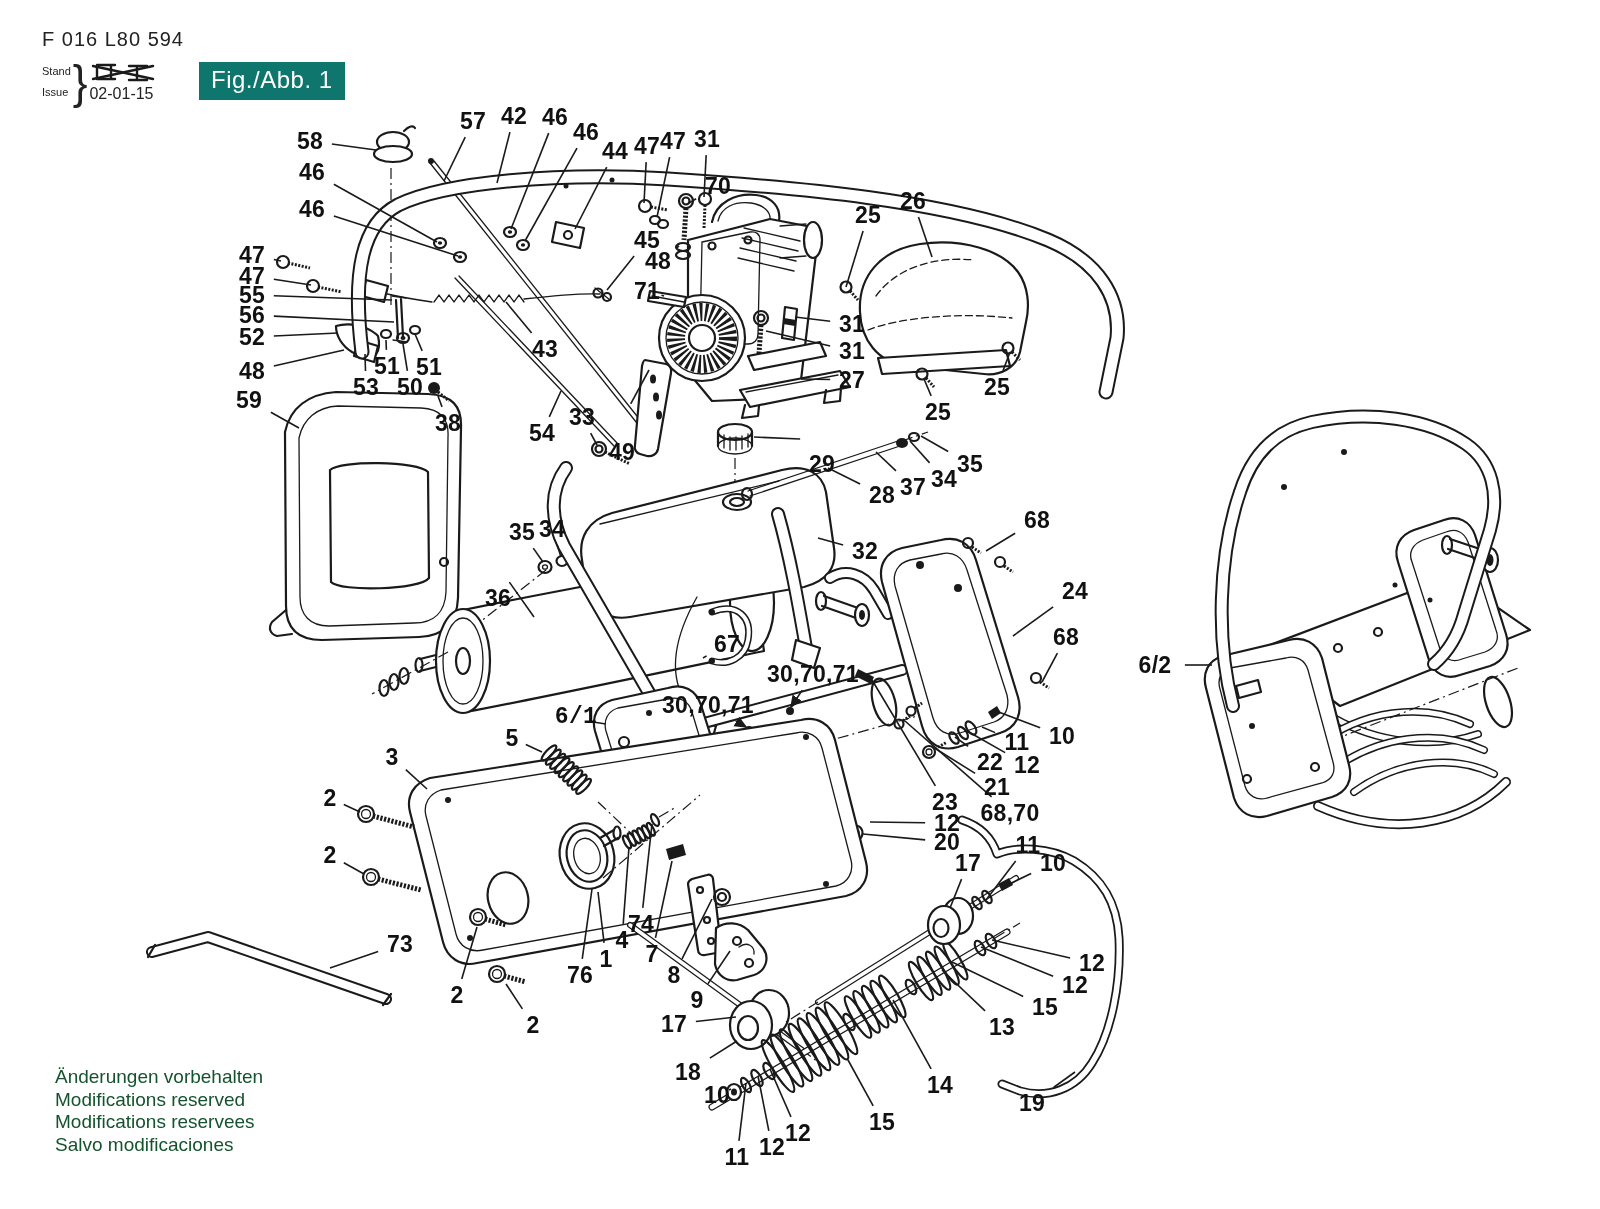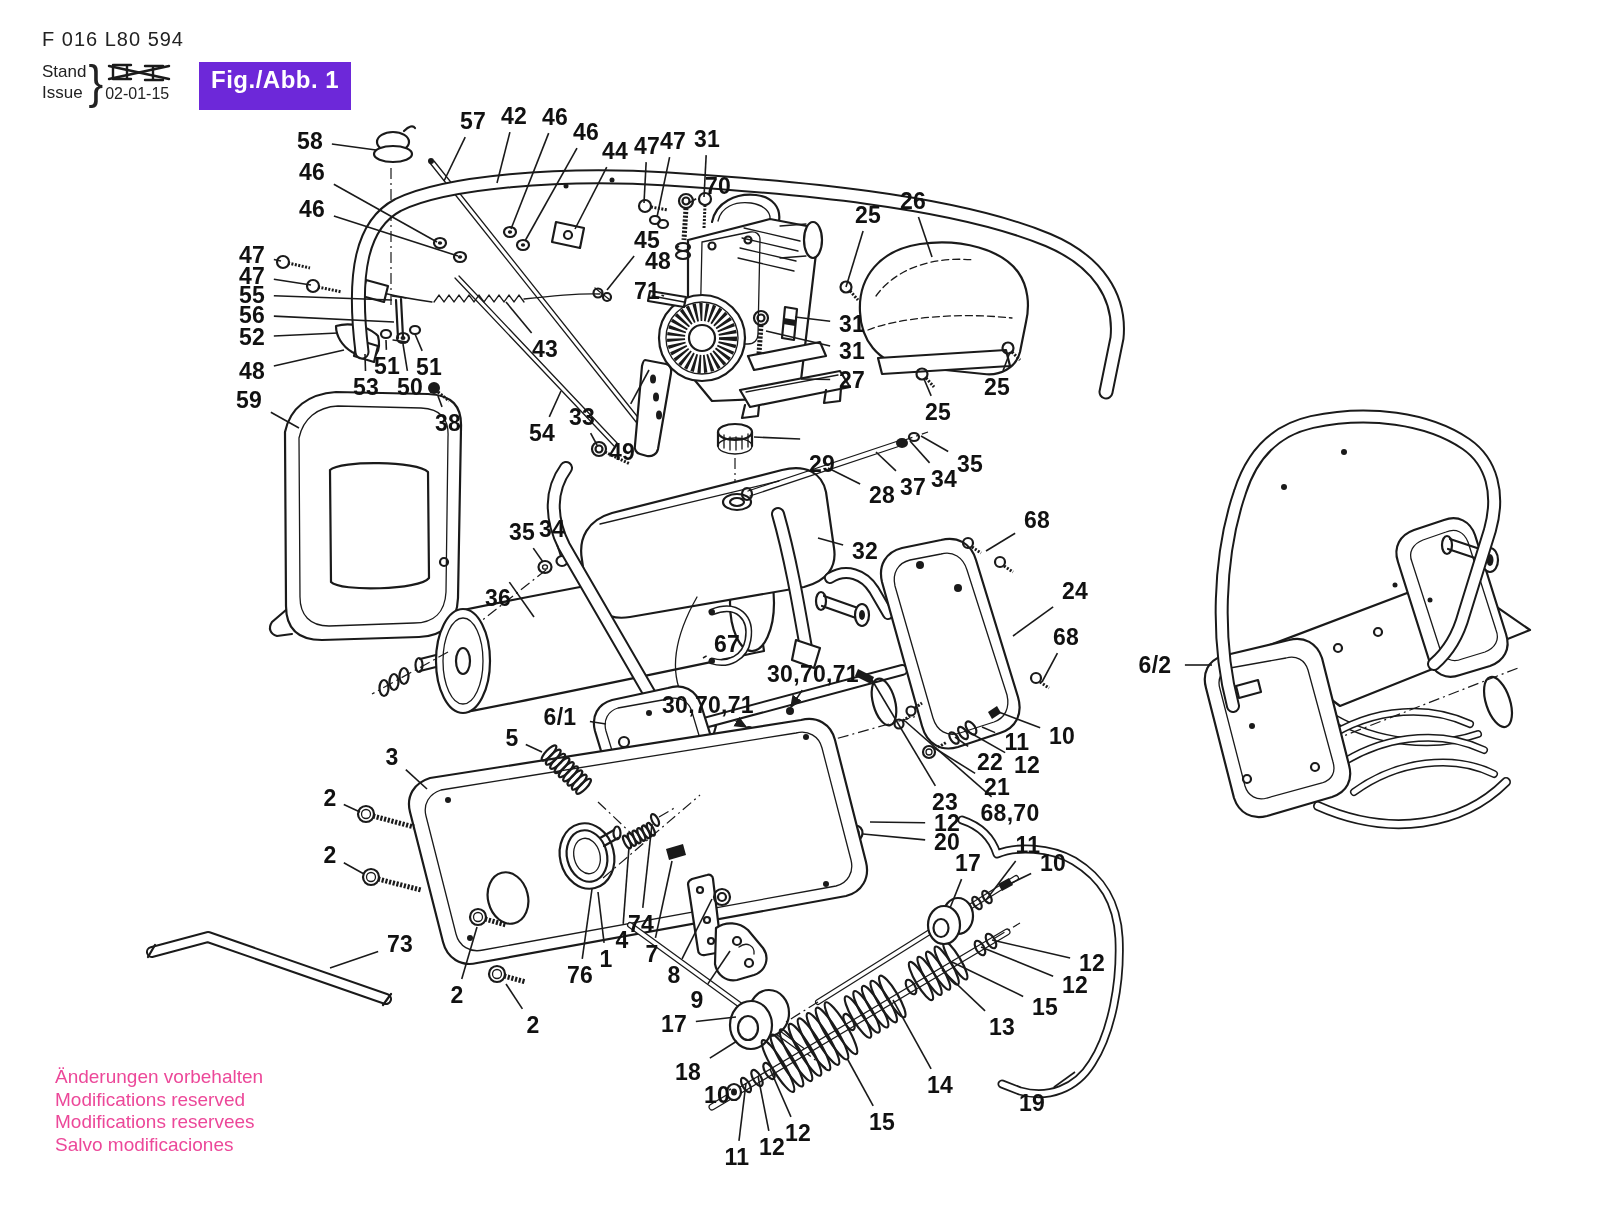--- a/index.html
+++ b/index.html
@@ -17,27 +17,27 @@
   .tw{fill:none;stroke:#fff;stroke-linecap:round;stroke-linejoin:round}
   .shaft{fill:none;stroke:#1a1a1a;stroke-width:5;stroke-dasharray:2.2 1.6}
   .shaft3{fill:none;stroke:#1a1a1a;stroke-width:3;stroke-dasharray:2 1.5}
   .dash{stroke-dasharray:7 4}
   .leader{stroke:#1a1a1a;stroke-width:1.6}
   
   .part-label{position:absolute;transform:translate(-50%,-50%);font-weight:bold;font-size:23px;
               line-height:1;white-space:nowrap;letter-spacing:.3px}
   .docnum{position:absolute;left:42px;top:28px;font-size:20px;letter-spacing:1px;color:#222}
   .rev{position:absolute;left:42px;top:57px;display:flex;align-items:center;color:#222}
-  .rev .words{font-size:17px;line-height:21px}
+  .rev .words{font-size:11px;line-height:21px}
   .rev .brace{font-size:44px;font-weight:300;margin:0 2px 0 2px;transform:scaleY(1.05)}
   .rev .vals{font-size:16px;line-height:21px}
   .rev .stamp{position:relative;height:22px;width:74px}
-  .figbox{position:absolute;left:199px;top:62px;background:#6d28d9;color:#fff;font-weight:bold;
-          font-size:24px;padding:4px 12px 16px 12px;letter-spacing:.5px}
-  .footer{position:absolute;left:55px;top:1066px;font-size:19px;line-height:22.5px;color:#ec4899}
+  .figbox{position:absolute;left:199px;top:62px;background:#0f766e;color:#fff;font-weight:normal;
+          font-size:24px;padding:4px 12px 6px 12px;letter-spacing:.5px}
+  .footer{position:absolute;left:55px;top:1066px;font-size:19px;line-height:22.5px;color:#14532d}
 </style>
 </head>
 <body>
 
 <svg class="layer" viewBox="0 0 1600 1209" aria-hidden="true">
   <defs>
     <path id="tA" d="M362,352 C352,272 362,224 398,205 C445,182 560,172 668,179 C790,187 952,200 1048,240 C1098,261 1121,297 1117,338 L1106,392"></path>
     <path id="tB" d="M566,468 C550,490 550,518 564,546 L652,698 C664,722 682,734 704,737"></path>
     <path id="tC" d="M778,514 C790,556 798,602 806,648"></path>
     <path id="tD" d="M962,820 C980,826 992,838 997,854 C1016,846 1050,847 1074,861 C1102,878 1117,902 1119,938 C1121,982 1112,1032 1092,1063 C1076,1089 1048,1099 1020,1091 L1002,1084"></path>
@@ -613,21 +613,21 @@
     <div class="part-label" style="left: 865px; top: 551px;">32</div>
     <div class="part-label" style="left: 1037px; top: 520px;">68</div>
     <div class="part-label" style="left: 1075px; top: 591px;">24</div>
     <div class="part-label" style="left: 1066px; top: 637px;">68</div>
     <div class="part-label" style="left: 522px; top: 532px;">35</div>
     <div class="part-label" style="left: 552px; top: 529px;">34</div>
     <div class="part-label" style="left: 498px; top: 566px; margin-top: 32px;">36</div>
     <div class="part-label" style="left: 727px; top: 644px;">67</div>
     <div class="part-label" style="left: 813px; top: 674px;">30,70,71</div>
     <div class="part-label" style="left: 708px; top: 705px;">30,70,71</div>
-    <div class="part-label" style="left: 560px; top: 717px;">6/1</div>
+    <div class="part-label" style="left: 576px; top: 717px; font-family: Liberation Mono, monospace;">6/1</div>
     <div class="part-label" style="left: 512px; top: 738px;">5</div>
     <div class="part-label" style="left: 392px; top: 757px;">3</div>
     <div class="part-label" style="left: 330px; top: 798px;">2</div>
     <div class="part-label" style="left: 330px; top: 855px;">2</div>
     <div class="part-label" style="left: 1017px; top: 742px;">11</div>
     <div class="part-label" style="left: 1062px; top: 736px;">10</div>
     <div class="part-label" style="left: 990px; top: 762px;">22</div>
     <div class="part-label" style="left: 1027px; top: 765px;">12</div>
     <div class="part-label" style="left: 997px; top: 787px;">21</div>
     <div class="part-label" style="left: 945px; top: 802px;">23</div>

